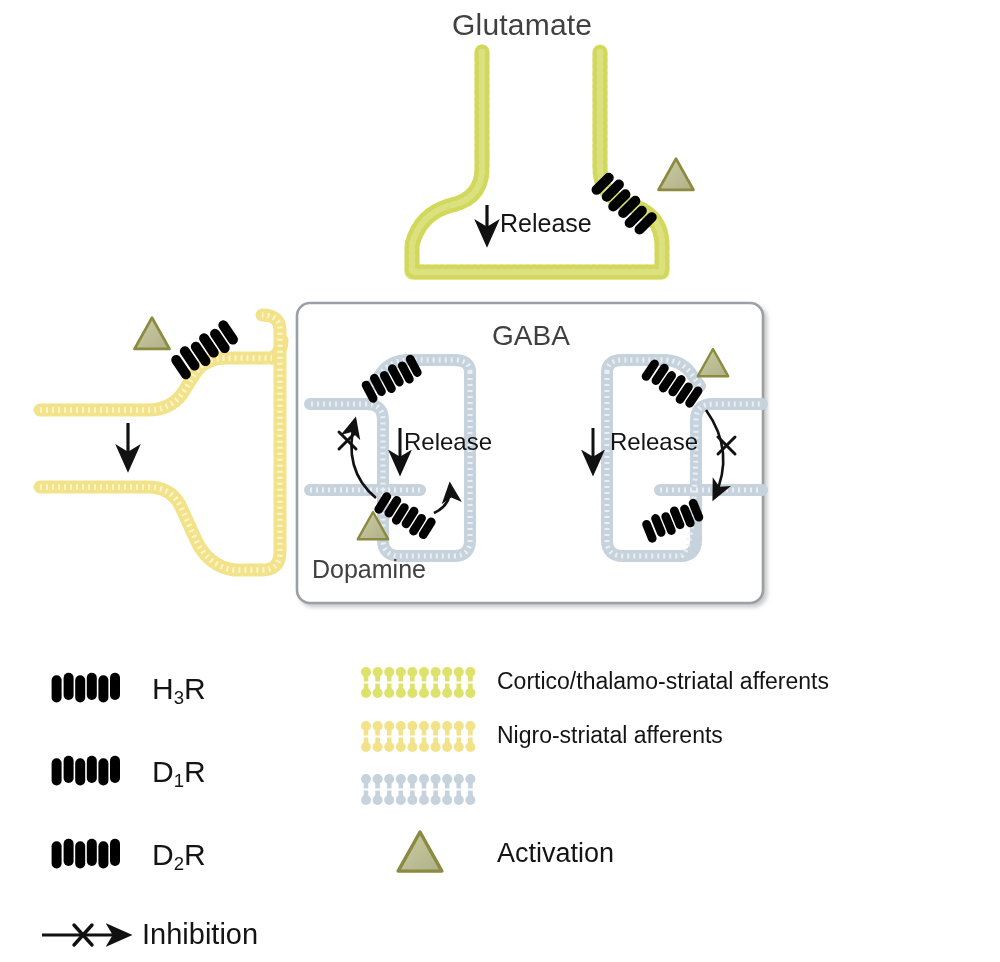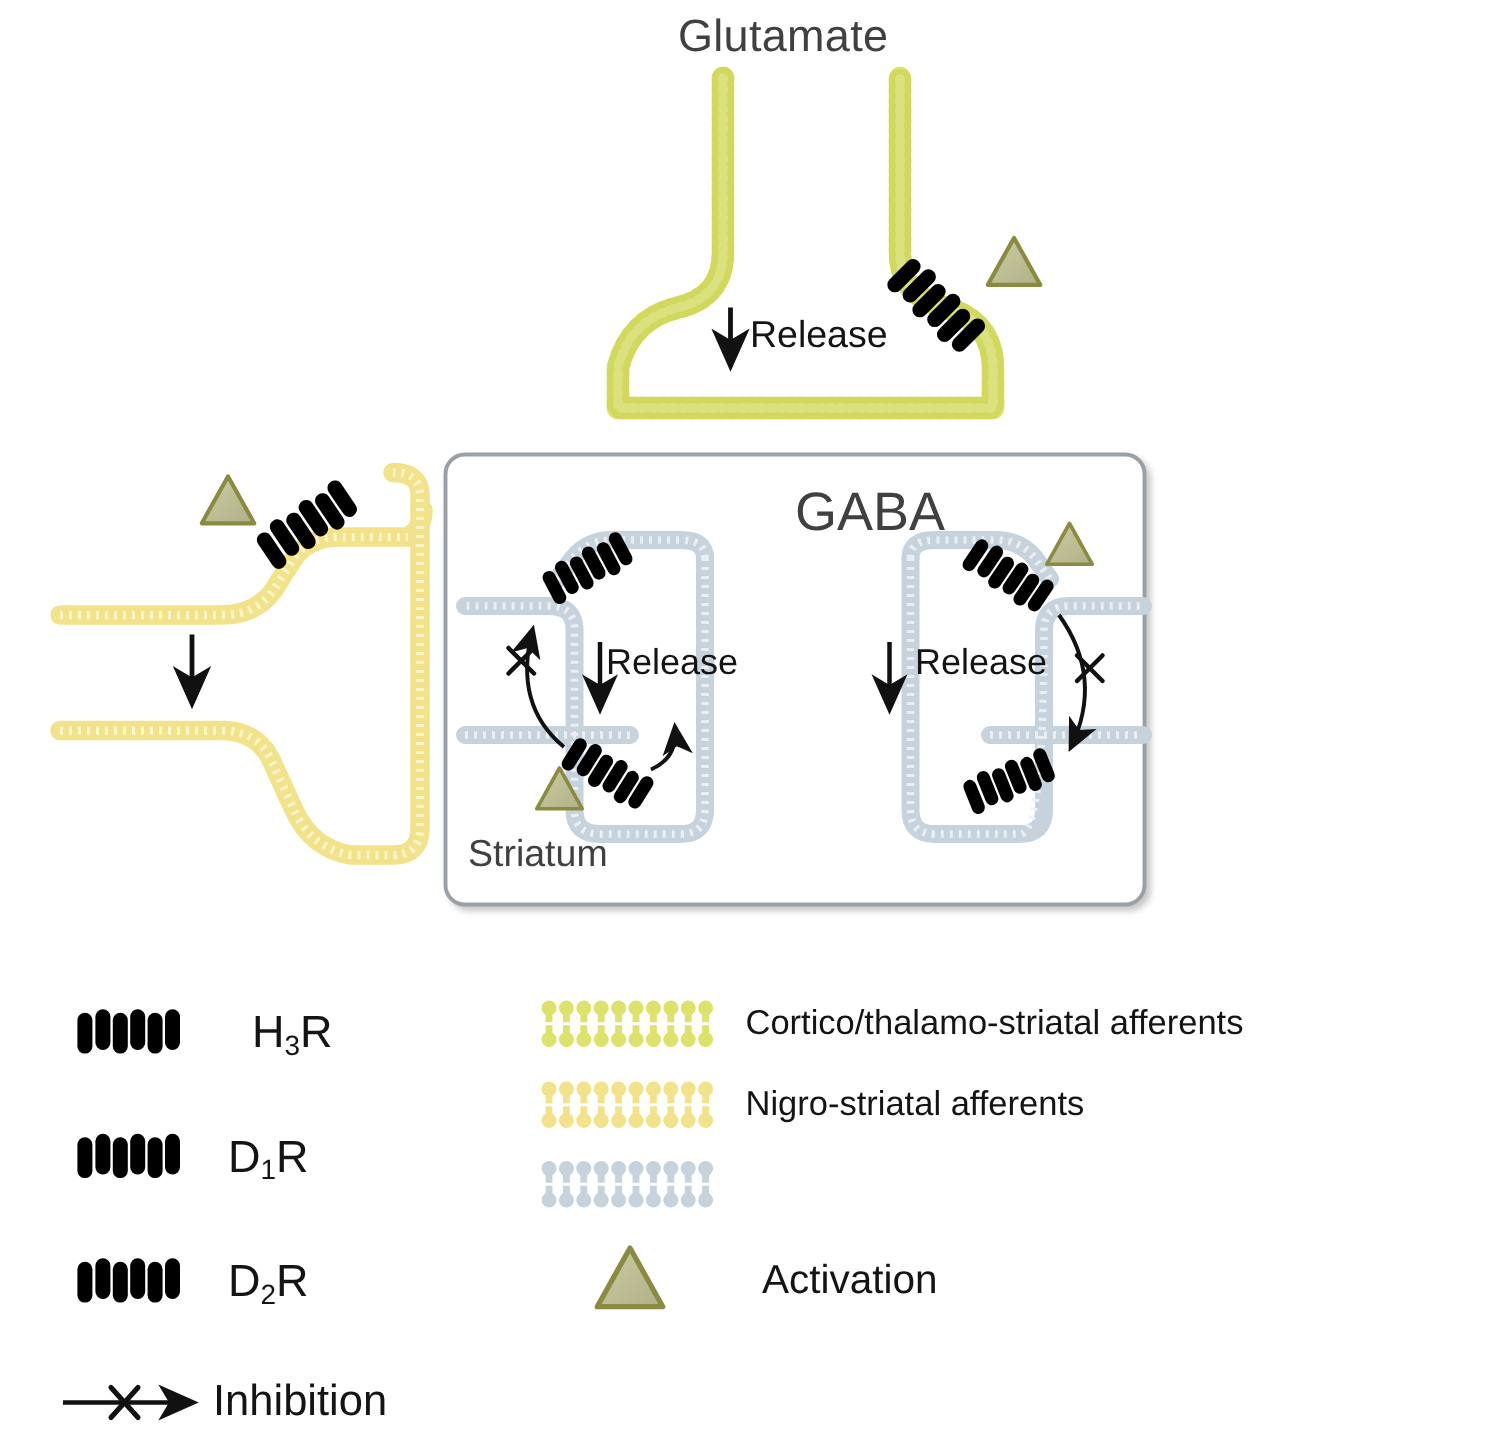--- a/index.html
+++ b/index.html
@@ -6,41 +6,41 @@
   body{
     width:1000px;height:962px;position:relative;overflow:hidden;
     font-family:"Liberation Sans","DejaVu Sans",sans-serif;
     color:#111111;
   }
   #stage{position:absolute;left:0;top:0;width:1000px;height:962px;}
   svg#canvas{position:absolute;left:0;top:0;width:1000px;height:962px;display:block;}
 
   .lbl{position:absolute;white-space:nowrap;color:#404040;font-weight:400;}
   .lbl-glutamate{left:452px;top:8px;font-size:30px;letter-spacing:.2px;}
-  .lbl-gaba{left:492px;top:320px;font-size:36px;margin-left:38px;}
+  .lbl-gaba{left:492px;top:320px;font-size:28px;}
   .lbl-striatum{left:312px;top:555px;font-size:25px;}
   .lbl-dopamine{left:14px;top:525px;font-size:30px;}
 
   .rel{position:absolute;font-size:25px;color:#141414;white-space:nowrap;}
   .rel-glu{left:500px;top:209px;}
   .rel-dopa{left:138px;top:422px;line-height:1.08;font-size:24px;}
   .rel-gabaL{left:404px;top:428px;font-size:24px;}
   .rel-gabaR{left:610px;top:428px;font-size:24px;}
 
   .leg-txt{position:absolute;white-space:nowrap;color:#141414;}
   .leg-recept{font-size:30px;}
-  .leg-h3r{left:168px;top:672px;}
+  .leg-h3r{left:152px;top:672px;}
   .leg-d1r{left:152px;top:755px;}
   .leg-d2r{left:152px;top:838px;}
   .leg-inh{left:142px;top:918px;font-size:29px;}
   .leg-mem{font-size:23px;}
   .leg-m1{left:497px;top:668px;}
   .leg-m2{left:497px;top:722px;}
   .leg-m3{left:497px;top:775px;}
-  .leg-act{left:497px;top:838px;font-size:27px;margin-left:11px;}
+  .leg-act{left:497px;top:838px;font-size:27px;}
   sub{font-size:.62em;vertical-align:baseline;position:relative;top:.27em;}
 </style>
 </head>
 <body>
 
 <div id="stage">
 
 <svg id="canvas" viewBox="0 0 1000 962">
   <defs>
 
@@ -414,21 +414,21 @@
     .r-blue  .gp-stroke{stroke:#2c5181;}
     .r-yellow .gp-helix rect{fill:url(#helixYellow); stroke:#e0bf2e; stroke-width:2.6;}
     .r-yellow .gp-stroke{stroke:#e0bf2e;}
     .r-green .gp-helix rect{fill:url(#helixGreen); stroke:#5fa45f; stroke-width:2.6;}
     .r-green .gp-stroke{stroke:#5fa45f;}
   </style>
 </svg>
 
 <div class="lbl lbl-glutamate">Glutamate</div>
 <div class="lbl lbl-gaba">GABA</div>
-<div class="lbl lbl-striatum">Striatum</div>
+<div class="lbl lbl-striatum">Dopamine</div>
 
 <div class="rel rel-glu">Release</div>
 <div class="rel rel-gabaL">Release</div>
 <div class="rel rel-gabaR">Release</div>
 
 <div class="leg-txt leg-recept leg-h3r"><span>H</span><sub>3</sub><span>R</span></div>
 <div class="leg-txt leg-recept leg-d1r"><span>D</span><sub>1</sub><span>R</span></div>
 <div class="leg-txt leg-recept leg-d2r"><span>D</span><sub>2</sub><span>R</span></div>
 <div class="leg-txt leg-inh">Inhibition</div>
 

